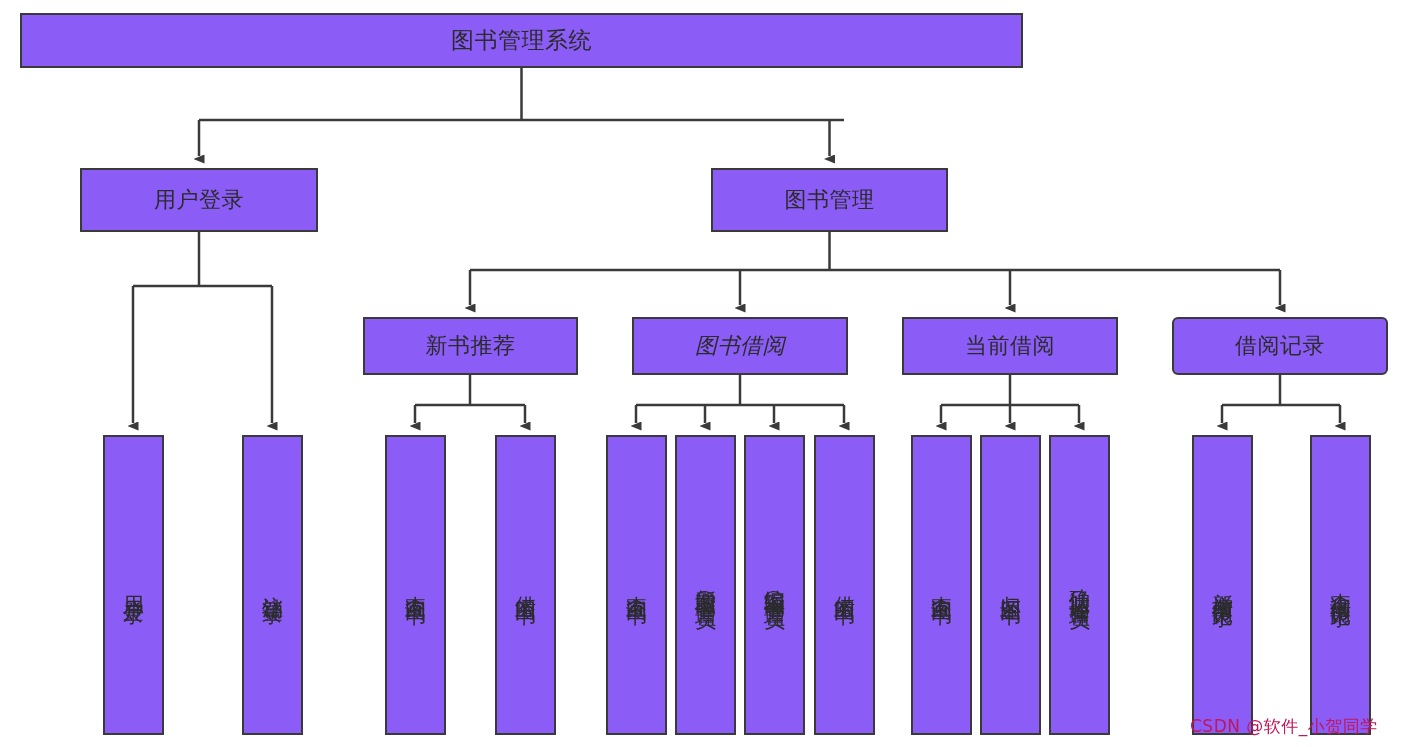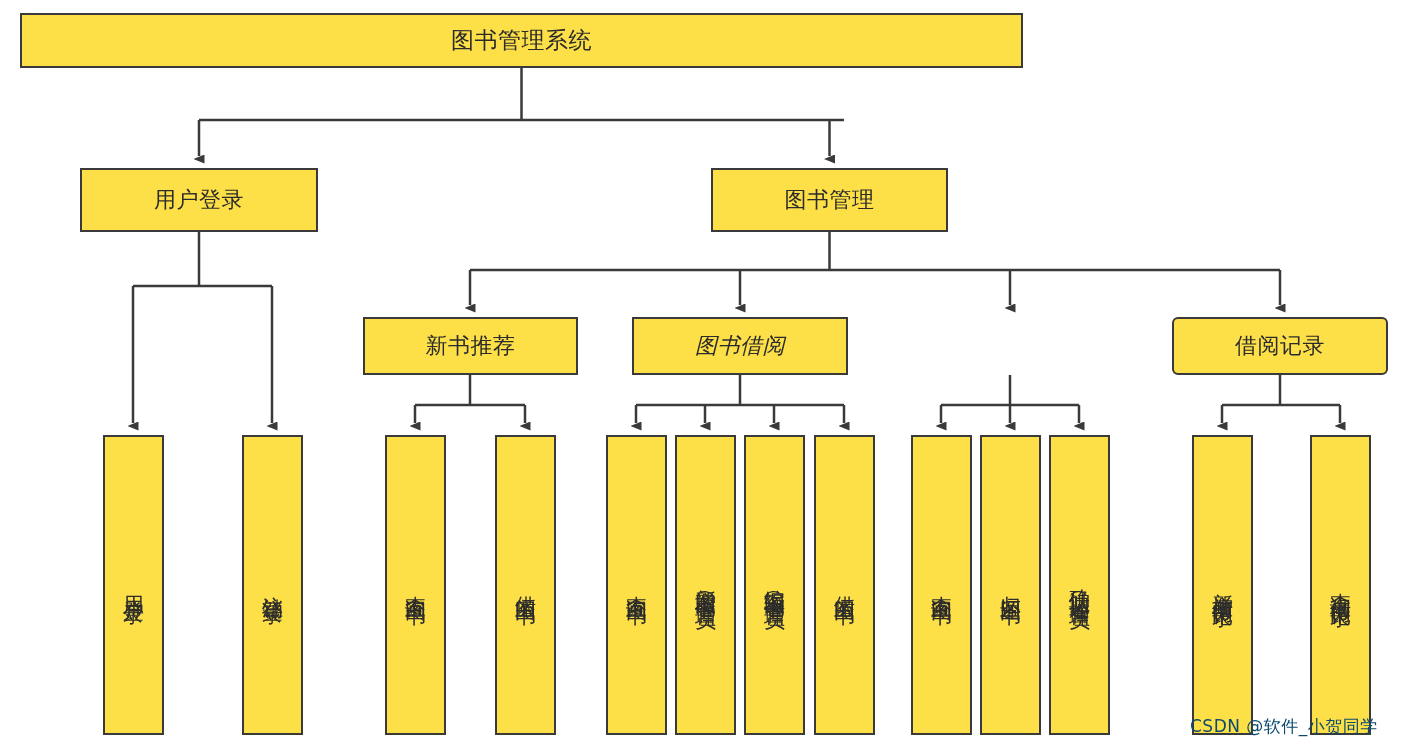--- a/index.html
+++ b/index.html
@@ -16,21 +16,21 @@
   }
   #wires{
     position:absolute;
     left:0; top:0;
     width:1405px; height:747px;
     pointer-events:none;
   }
   .node{
     position:absolute;
     box-sizing:border-box;
-    background:#fde047;
+    background:#8b5cf6;
     border:2.5px solid #3a3a3a;
     display:flex;
     align-items:center;
     justify-content:center;
     z-index:2;
   }
   .node .lbl{
     color:#2b2b2b;
     line-height:1.12;
     white-space:pre;
@@ -50,21 +50,21 @@
   .node.vert .lbl{
     writing-mode:vertical-rl;
     text-orientation:upright;
     font-size:21px;
     line-height:1.05;
     letter-spacing:3px;
     max-height:272px;
   }
   .watermark{
     position:absolute;
-    color:#0c4a6e;
+    color:#be185d;
     font-size:17px;
     letter-spacing:0.5px;
     z-index:5;
     white-space:nowrap;
     user-select:none;
   }
 </style>
 </head>
 <body>
 
@@ -135,20 +135,23 @@
   </div>
 
   <div class="node horiz" style="left:363px;top:317px;width:215px;height:58px;">
     <span class="lbl">新书推荐</span>
   </div>
 
   <div class="node horiz" style="left:632px;top:317px;width:216px;height:58px;font-style:italic;">
     <span class="lbl">图书借阅</span>
   </div>
 
+  <div class="node horiz" style="left:902px;top:317px;width:216px;height:58px;">
+    <span class="lbl">当前借阅</span>
+  </div>
 
   <div class="node horiz" style="left:1172px;top:317px;width:216px;height:58px;border-radius:6px;">
     <span class="lbl">借阅记录</span>
   </div>
 
   <div class="node vert" style="left:103px;top:435px;width:61px;height:300px;">
     <span class="lbl">用户登录</span>
   </div>
 
   <div class="node vert" style="left:242px;top:435px;width:61px;height:300px;">

